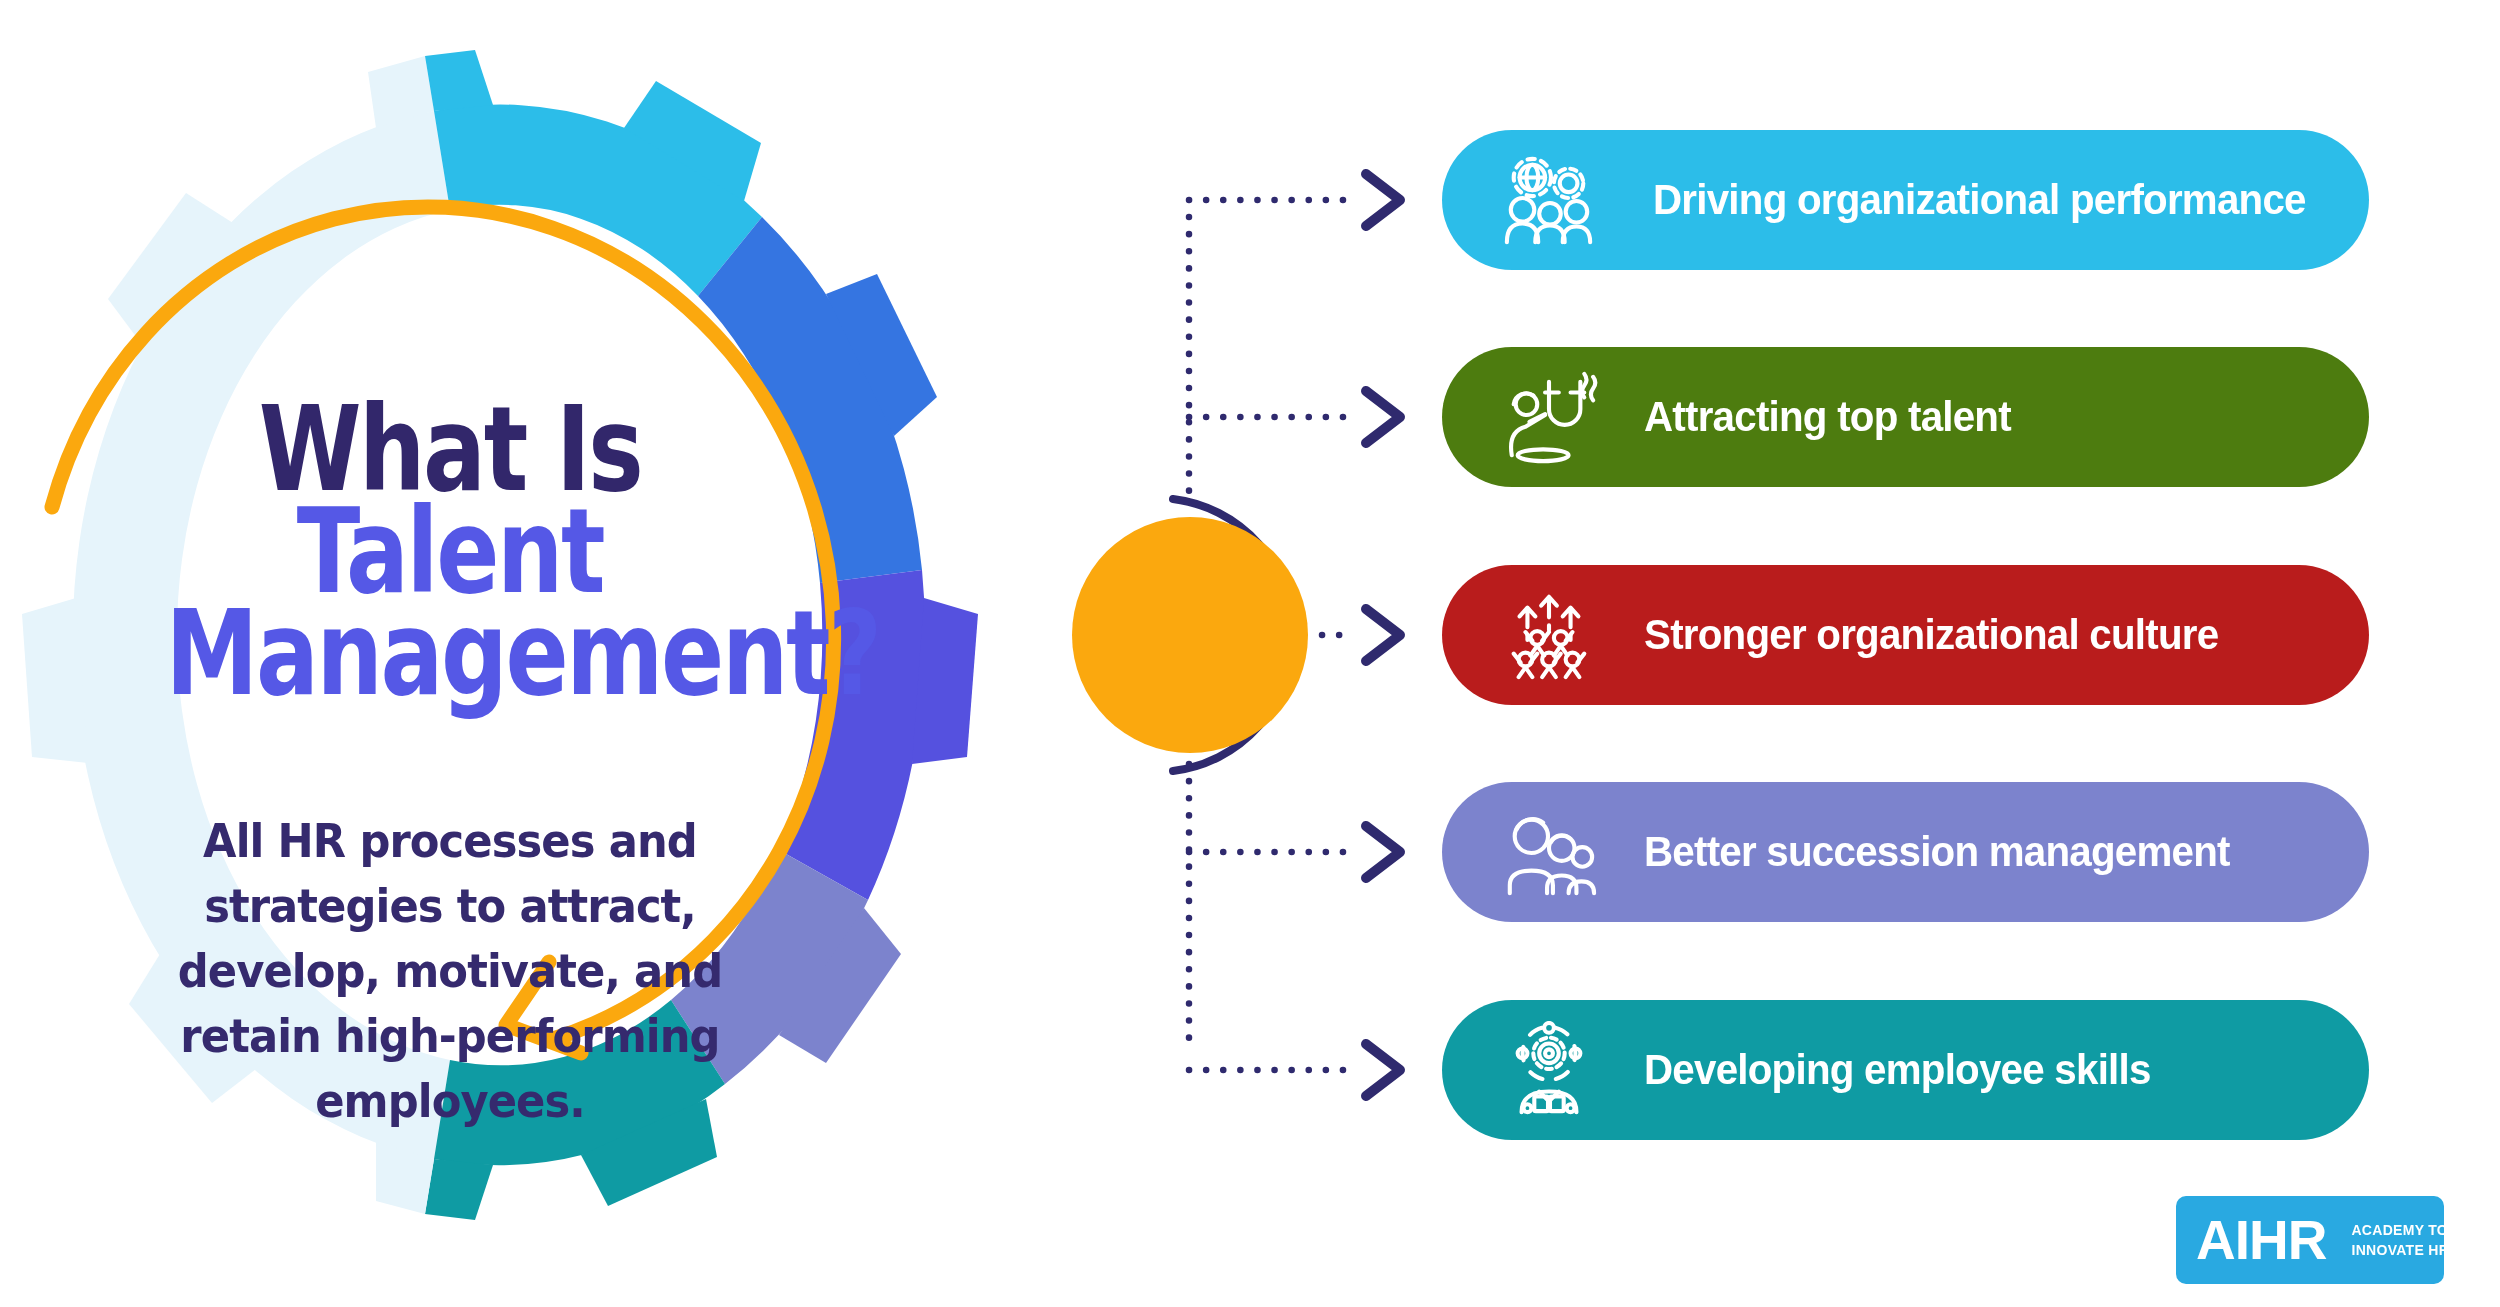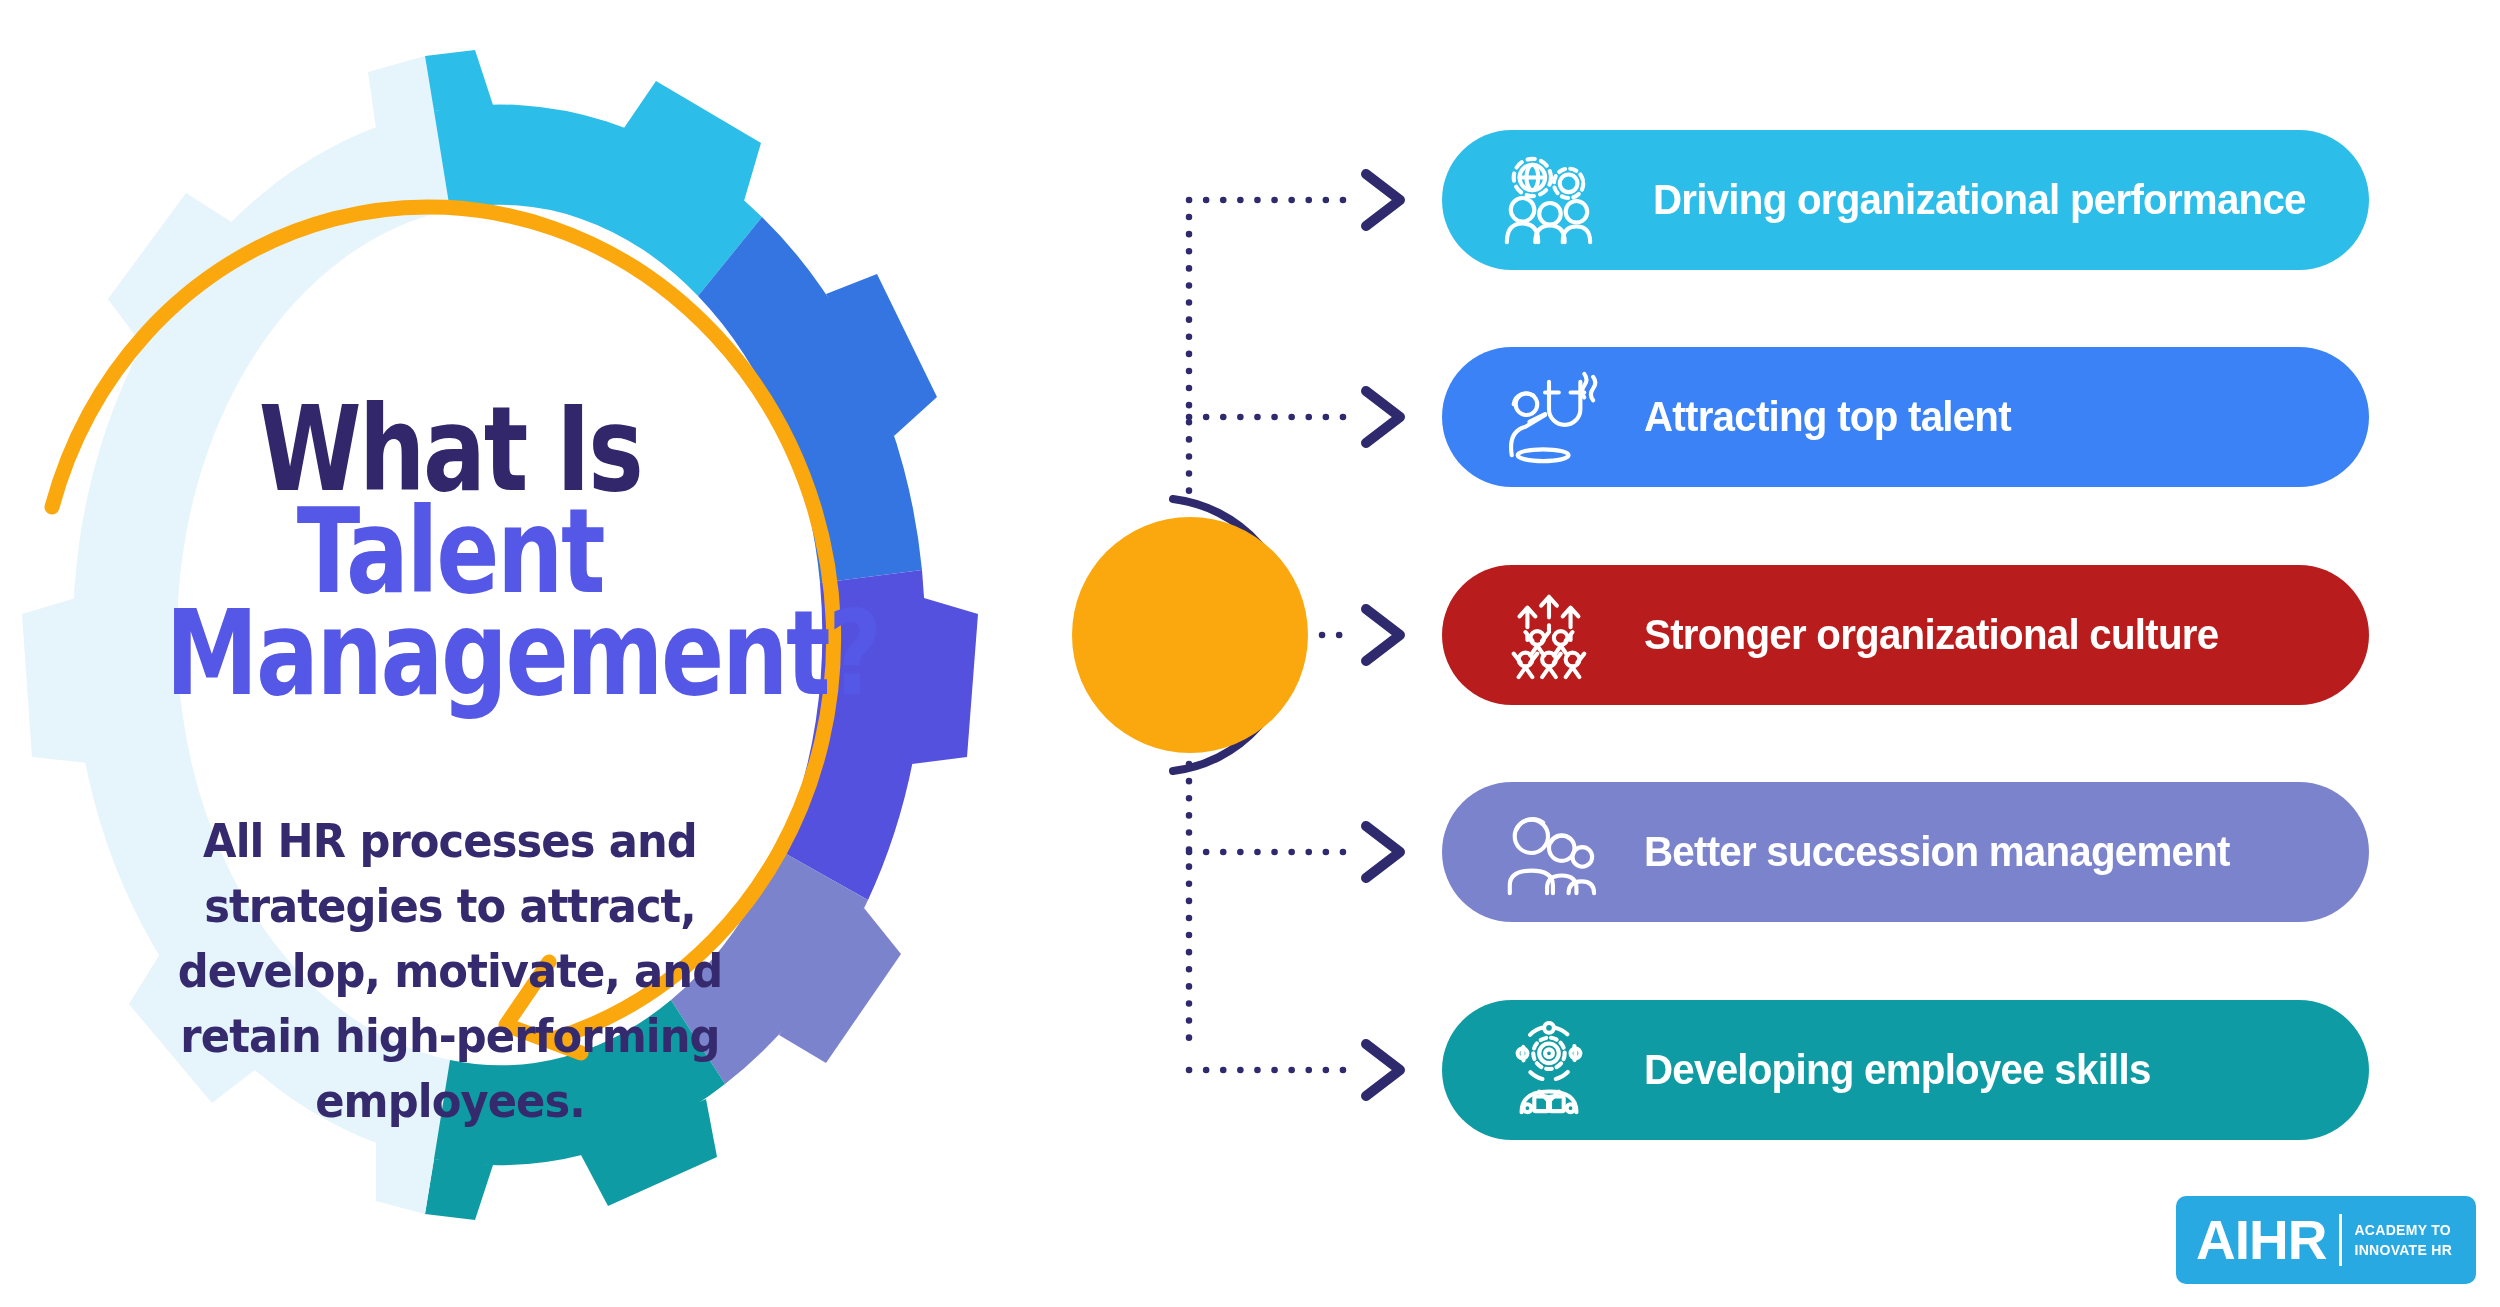--- a/index.html
+++ b/index.html
@@ -26,21 +26,21 @@
     text-align:center;font-weight:bold;font-size:38px;color:var(--navy);letter-spacing:.5px;}
 
   
   .pill{position:absolute;left:1442px;width:927px;height:140px;border-radius:70px;
     display:flex;align-items:center;box-sizing:border-box;padding-left:58px;}
   .pill .icon{width:98px;height:98px;flex:0 0 98px;margin-right:46px;}
   .pill .icon svg{width:98px;height:98px;display:block;}
   .pill-label{color:var(--pill-text);font-weight:bold;font-size:42px;letter-spacing:-.8px;white-space:nowrap;transform:scaleX(.96);transform-origin:0 50%;}
 
   
-  .logo{position:absolute;left:2176px;top:1196px;width:300px;height:88px;border-radius:10px;
+  .logo{position:absolute;left:2176px;top:1196px;width:268px;height:88px;border-radius:10px;
     background:var(--logo-cyan);display:flex;align-items:center;box-sizing:border-box;padding-left:20px;}
   .logo-brand{color:#fff;font-weight:bold;font-size:55px;letter-spacing:-1px;font-family:"Liberation Sans",sans-serif;}
   .logo-divider{width:3px;height:52px;background:#fff;margin:0 12px 0 13px;}
   .logo-tagline{color:#fff;font-weight:bold;font-size:14px;line-height:20px;letter-spacing:.3px;}
   .logo-tagline span{display:block;white-space:nowrap;}
 
   .dots path{stroke:var(--navy);}
   .chevrons path{stroke:var(--navy);}
   .stroke-orange{stroke:var(--orange);}
   .fill-orange{fill:var(--orange);}
@@ -128,21 +128,21 @@
         <path d="M7,93 q0,-19 16,-19 q16,0 16,19"></path>
         <circle cx="51" cy="64" r="11"></circle>
         <path d="M36,93 q0,-17 15,-17 q15,0 15,17"></path>
         <circle cx="78" cy="62" r="11"></circle>
         <path d="M64,93 q0,-16 14,-16 q14,0 14,16"></path>
       </svg>
     </span>
     <span class="pill-label">Driving organizational performance</span>
   </div>
 
-  <div class="pill" style="top: 347px; background: #3b82f6;">
+  <div class="pill" style="top: 347px; background: #4d7c0f;">
     <span class="icon">
       <svg viewBox="0 0 100 100" fill="none" stroke="#fff" stroke-width="4.2" stroke-linecap="round" stroke-linejoin="round">
         <path d="M50,14 v28 a16,16 0 0 0 32,0 v-28"></path>
         <path d="M46,25 H60 M72,25 H86"></path>
         <path d="M86,6 c3,4 3,8 0,12 c-3,4 -3,8 0,12"></path>
         <path d="M95,9 c3,4 3,8 0,12 c-3,4 -3,8 0,12"></path>
         <circle cx="27" cy="37" r="11"></circle>
         <path d="M14,37 a13,13 0 0 1 20,-9"></path>
         <path d="M12,89 q-4,-24 14,-29 l20,-12"></path>
         <path d="M30,55 l16,-8"></path>

